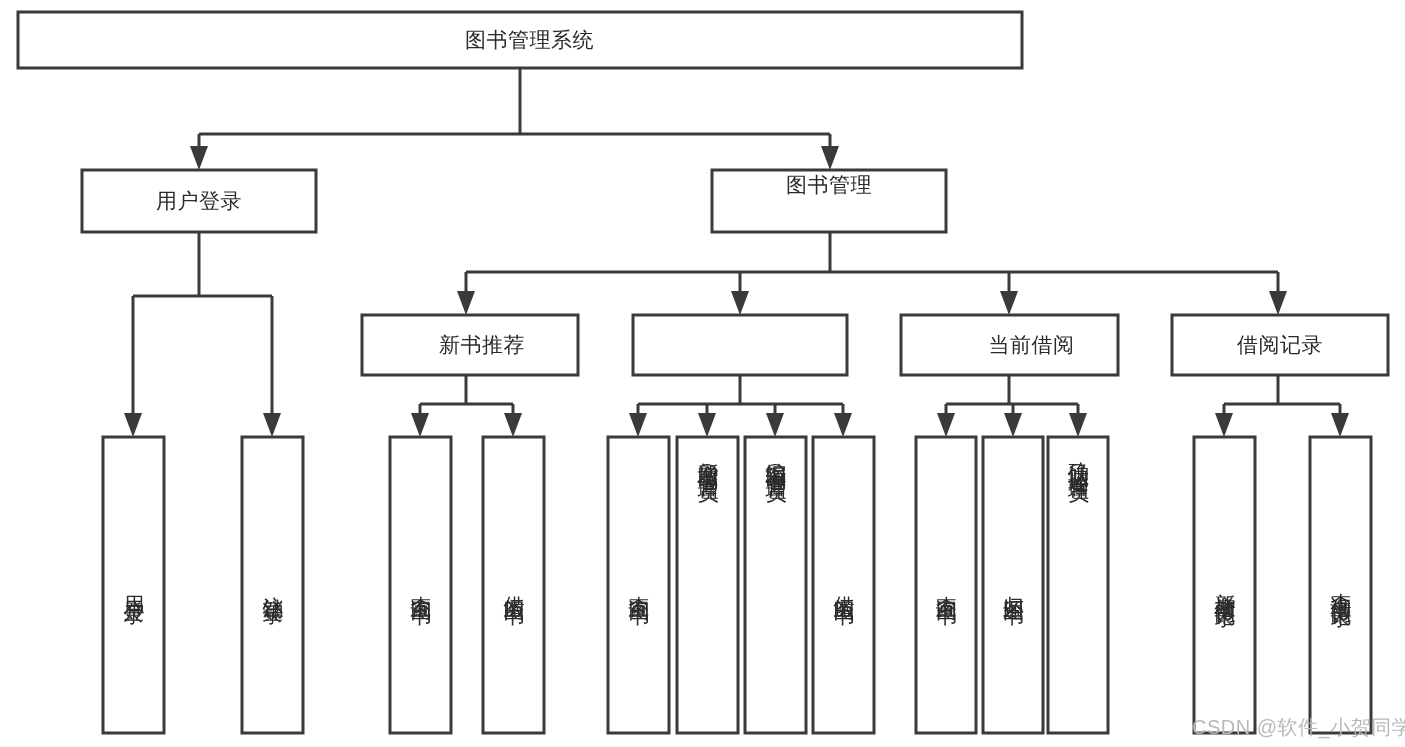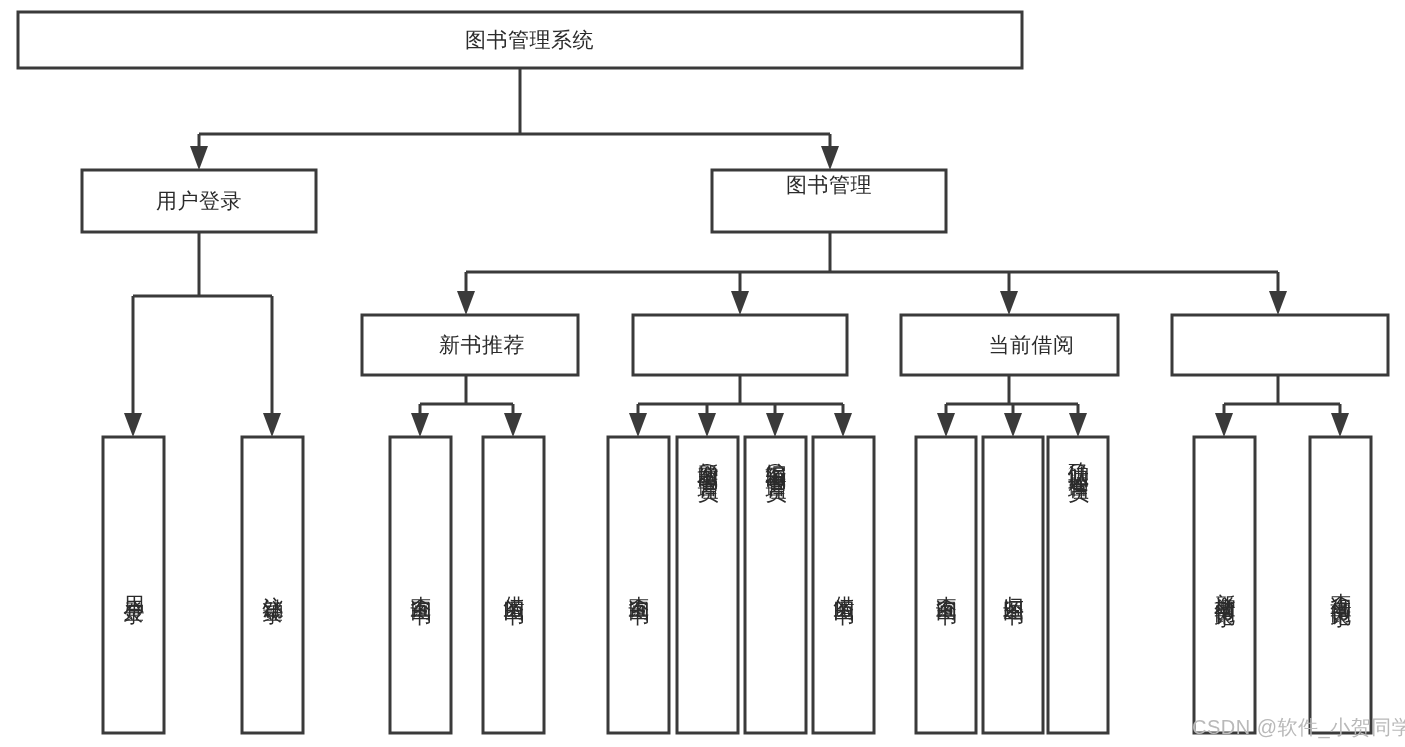--- a/index.html
+++ b/index.html
@@ -178,20 +178,21 @@
     </g>
   </svg>
 
   <div class="node-label horizontal" style="left:18px; top:12px; width:1023px; height:56px;">图书管理系统</div>
 
   <div class="node-label horizontal" style="left:82px; top:170px; width:234px; height:62px;">用户登录</div>
   <div class="node-label horizontal" style="left:712px; top:154px; width:234px; height:62px;">图书管理</div>
 
   <div class="node-label horizontal" style="left:362px; top:315px; width:216px; height:60px;margin-left:12px;">新书推荐</div>
   <div class="node-label horizontal" style="left:901px; top:315px; width:261px; height:60px;">当前借阅</div>
+  <div class="node-label horizontal" style="left:1172px; top:315px; width:216px; height:60px;">借阅记录</div>
 
   <div class="node-label vertical centered" style="left:103px; top:437px; width:61px; height:296px;">用户登录</div>
   <div class="node-label vertical centered" style="left:242px; top:437px; width:61px; height:296px;">注销登录</div>
 
   <div class="node-label vertical centered" style="left:390px; top:437px; width:61px; height:296px;">查询图书</div>
   <div class="node-label vertical centered" style="left:483px; top:437px; width:61px; height:296px;">借阅图书</div>
 
   <div class="node-label vertical centered" style="left:608px; top:437px; width:61px; height:296px;">查询图书</div>
   <div class="node-label vertical" style="left:677px; top:437px; width:61px; height:296px;">新增图书（管理员）</div>
   <div class="node-label vertical" style="left:745px; top:437px; width:61px; height:296px;">编辑图书（管理员）</div>

